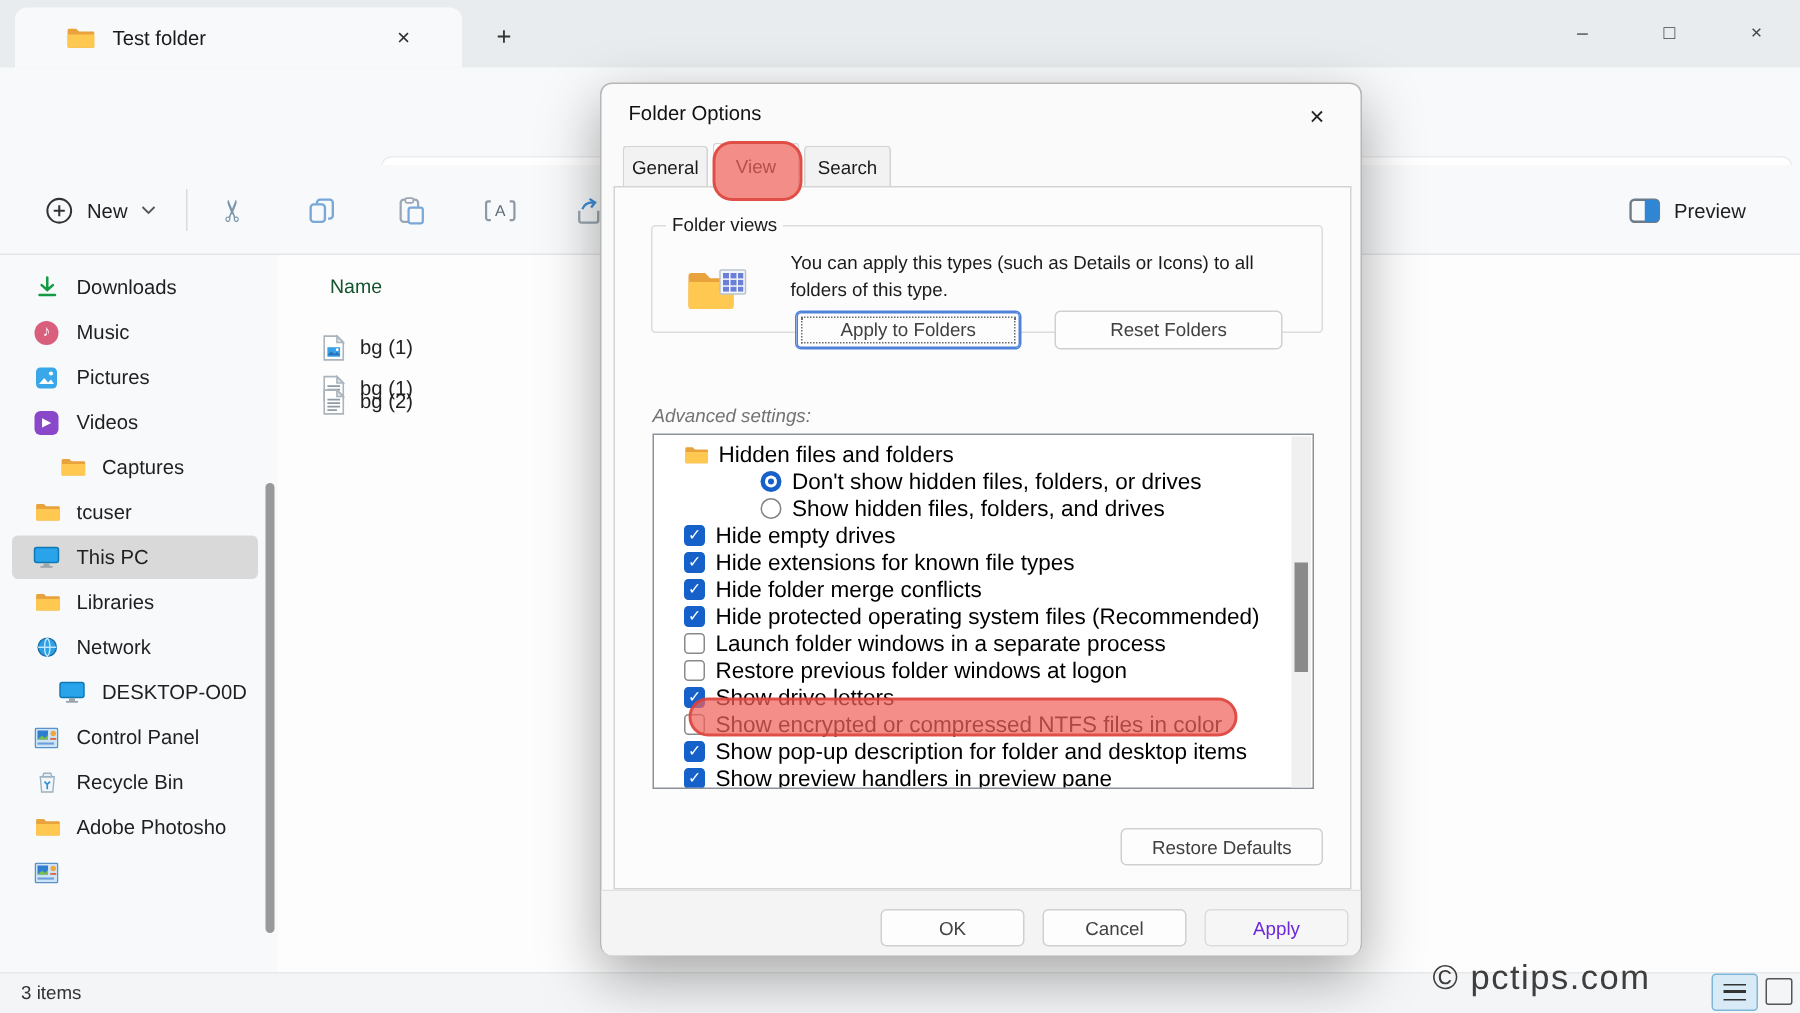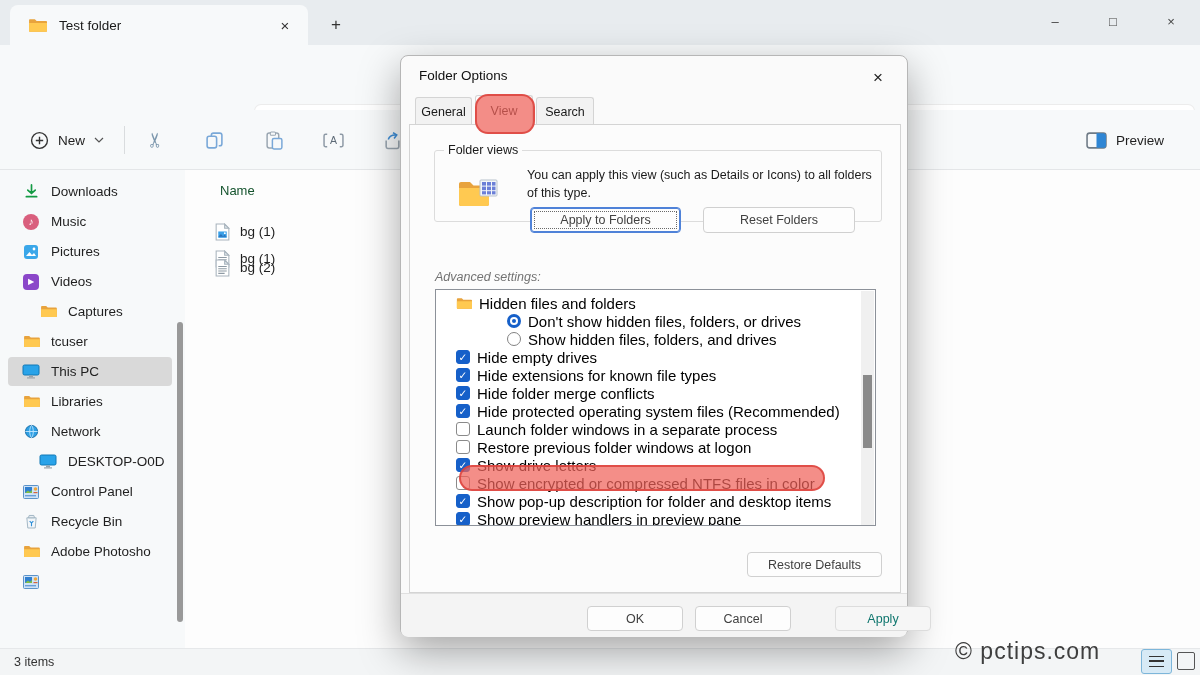--- a/index.html
+++ b/index.html
@@ -2,21 +2,21 @@
 <html><head>
 <meta charset="utf-8">
 <style>
   * { margin:0; padding:0; box-sizing:border-box; }
   html,body { width:1200px; height:675px; overflow:hidden; }
   body { font-family:"Liberation Sans", sans-serif; color:#1a1a1a; background:#e8ecef; position:relative; }
 
   
   .tabbar { position:absolute; left:0; top:0; width:1200px; height:45px; background:#e8ecef; }
   .tab { position:absolute; left:10px; top:5px; width:298px; height:40px; background:#f7f9fa;
-         border-radius:8px 8px 0 0; display:flex; align-items:center; padding:0 10px; }
+         border-radius:8px 8px 0 0; display:flex; align-items:center; padding:0 26px; }
   .tab .ticon { width:19px; height:15px; margin-left:8px; }
   .tab .tlabel { font-size:13.5px; margin-left:12px; flex:1; }
   .tab-close { width:26px; height:26px; border-radius:5px; display:flex; align-items:center; justify-content:center;
                font-size:15px; color:#333; }
   .newtab-btn { position:absolute; left:322px; top:12px; width:28px; height:26px; display:flex; align-items:center;
                 justify-content:center; font-size:17px; color:#333; }
   .wincontrols { position:absolute; right:0; top:0; height:42px; display:flex; }
   .wc { width:58px; height:42px; display:flex; align-items:center; justify-content:center; font-size:13px; color:#444; }
 
   .navbar { position:absolute; left:0; top:45px; width:1200px; height:65px; background:#f7f9fa; }
@@ -80,21 +80,21 @@
   .dtab.active { background:#fcfcfc; top:39px; height:30px; z-index:2; }
   .dpage { position:absolute; left:8px; top:68px; width:492px; height:469px; background:#fcfcfc; border:1px solid #d4d4d4; }
 
   .groupbox { position:absolute; left:24px; top:25px; width:448px; height:72px; border:1px solid #dcdcdc; border-radius:3px; }
   .groupbox-label { position:absolute; left:9px; top:-8px; background:#fcfcfc; padding:0 4px; font-size:12.5px; color:#1a1a1a; }
   .fv-icon { position:absolute; left:22px; top:26px; }
   .fv-desc { position:absolute; left:92px; top:15px; width:345px; line-height:1.45; color:#1a1a1a; }
   .btn { background:#fdfdfd; border:1px solid #d0d0d0; border-radius:4px; font-size:12.5px; color:#404040;
          font-family:"Liberation Sans",sans-serif; display:flex; align-items:center; justify-content:center; }
   .btn.focused { border:1px solid #4f82d8; outline:1px dotted #6a6a6a; outline-offset:-5px; box-shadow:0 0 0 1px #4f82d8 inset; }
-  .btn.disabled { color:#0f766e; background:#f6f6f6; border-color:#dcdcdc;margin-left:32px; }
+  .btn.disabled { color:#6d28d9; background:#f6f6f6; border-color:#dcdcdc; }
   .fv-apply { position:absolute; left:95px; top:56px; width:151px; height:26px; }
   .fv-reset { position:absolute; left:268px; top:56px; width:152px; height:26px; }
 
   .adv-label { position:absolute; left:25px; top:145px; color:#737373;font-style:italic; }
   .advlist { position:absolute; left:25px; top:164px; width:441px; height:237px; background:#fff; border:1px solid #8c9199; overflow:hidden; }
   .arow { position:absolute; left:20px; height:18px; display:flex; align-items:center; gap:7px; white-space:nowrap;
           color:#000; font-size:15px; }
   .arow.indent2 { left:71px; }
   .cb { width:14px; height:14px; border:1px solid #8a8a8a; border-radius:3px; background:#fff; flex:0 0 auto; }
   .cb.on { background:#1660c9; border-color:#1660c9; color:#fff; font-size:10.5px; line-height:12px; text-align:center; }
@@ -413,21 +413,21 @@
             <rect x="30" y="5" width="4" height="3.6"></rect>
             <rect x="35" y="5" width="3.5" height="3.6"></rect>
           <rect x="25" y="9.6" width="4" height="3.6"></rect>
             <rect x="30" y="9.6" width="4" height="3.6"></rect>
             <rect x="35" y="9.6" width="3.5" height="3.6"></rect>
           <rect x="25" y="14.2" width="4" height="3.2"></rect>
             <rect x="30" y="14.2" width="4" height="3.2"></rect>
             <rect x="35" y="14.2" width="3.5" height="3.2"></rect>
         </g>
       </svg>
-      <div class="fv-desc">You can apply this view (such as Details or Icons) to all folders of this type.</div>
+      <div class="fv-desc">You can apply this types (such as Details or Icons) to all folders of this type.</div>
       <button class="btn focused fv-apply">Apply to Folders</button>
       <button class="btn fv-reset">Reset Folders</button>
     </div>
 
     <div class="adv-label">Advanced settings:</div>
     <div class="advlist">
       <div class="arow" style="top:4px">
         <svg class="afold" viewBox="0 0 18 14">
             <path fill="#e8a33d" d="M1 2c0-.6.4-1 1-1h4.5l1.7 1.7H17c.6 0 1 .4 1 1V12c0 .6-.4 1-1 1H2c-.6 0-1-.4-1-1z"></path>
             <path fill="#ffc951" d="M1 4.6h17V12c0 .6-.4 1-1 1H2c-.6 0-1-.4-1-1z"></path>

